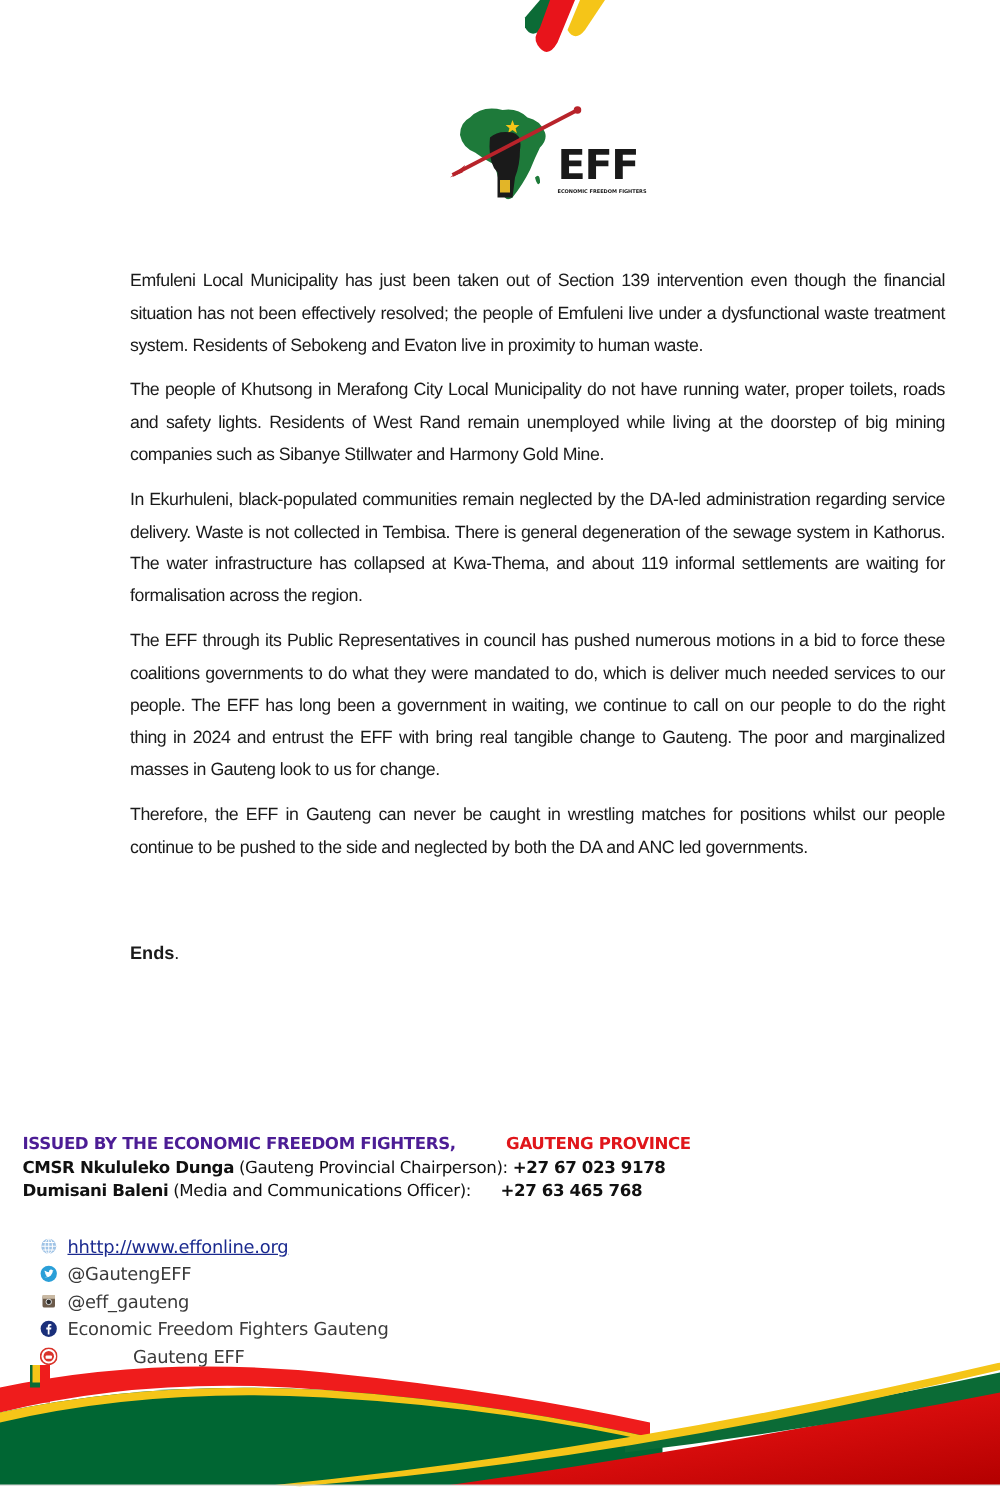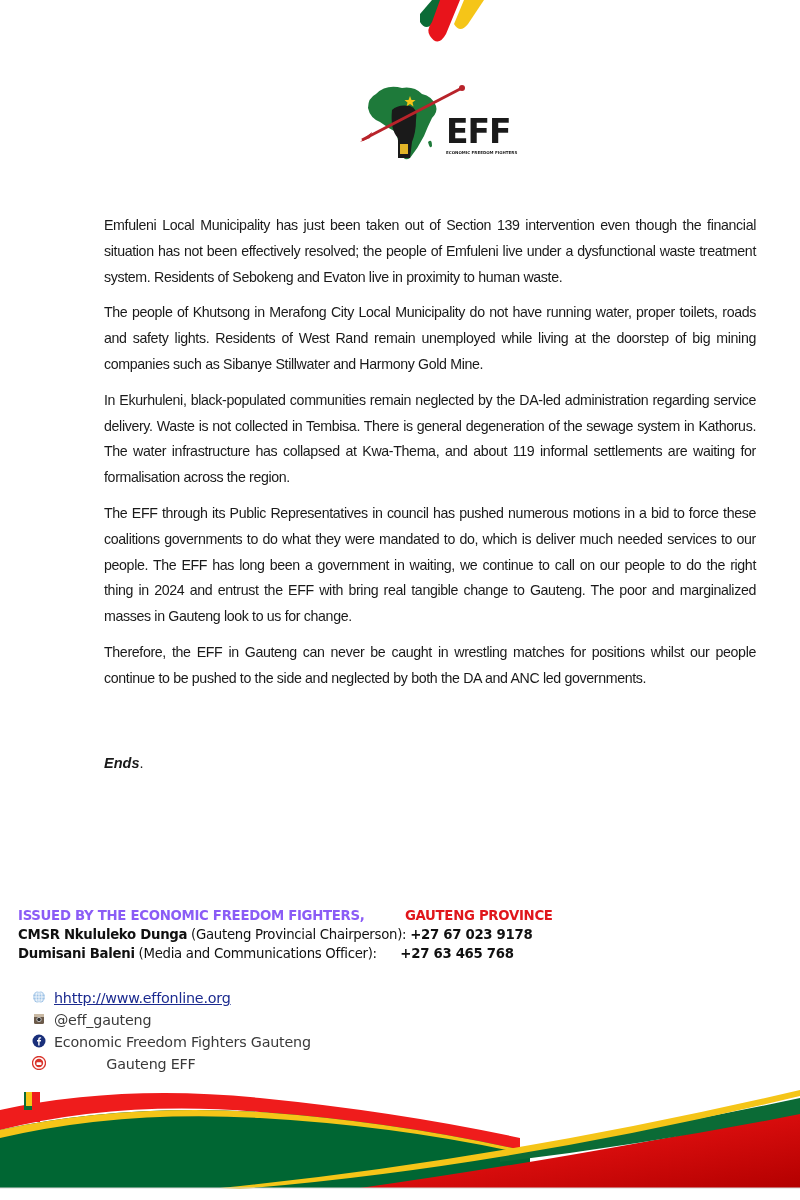--- a/index.html
+++ b/index.html
@@ -4,24 +4,24 @@
   <style>
     html, body { margin: 0; padding: 0; background: #ffffff; }
     body { width: 800px; height: 1200px; position: relative; overflow: hidden;
            font-family: "DejaVu Sans", sans-serif; color: #1a1a1a; }
     .top-deco { position: absolute; left: 412px; top: 0; width: 80px; height: 50px; }
     .logo { position: absolute; left: 358px; top: 82px; width: 150px; height: 82px; }
     .body-text { position: absolute; left: 104px; top: 213px; width: 652px; }
     .para { margin: 0 0 10px 0; font-size: 14.2px; line-height: 25.8px; text-align: justify;
             letter-spacing: -0.35px; font-family: "Liberation Sans", sans-serif; }
     .ends { position: absolute; left: 104px; top: 755px; font-size: 14.5px; font-family: "Liberation Sans", sans-serif; }
-    .ends b { font-weight: bold; font-style: italic; }
+    .ends b { font-weight: bold; }
     .issued { position: absolute; left: 18px; top: 906px; width: 560px;
               font-family: "DejaVu Sans", sans-serif; font-size: 13.3px; line-height: 19px; font-weight: bold; letter-spacing: -0.3px; }
-    .issued .green { color: #8b5cf6; }
+    .issued .green { color: #4c1d95; }
     .issued .red { color: #e0161b; margin-left: 36px; }
     .contact-line { font-weight: normal; color: #111; white-space: pre; }
     .contact-line b { font-weight: bold; text-align: center; }
     .social { position: absolute; left: 32px; top: 990px; font-family: "DejaVu Sans", sans-serif;
               font-size: 14.3px; color: #3a3a3a; letter-spacing: -0.2px; }
     .social-row { display: flex; height: 22px; }
     .social-row .ico { width: 14px; height: 14px; margin-right: 8px; display: inline-flex;
                        align-items: center; justify-content: center; flex: 0 0 14px; }
     .link { color: #1b2a8f; text-decoration: underline; }
     .wave { position: absolute; left: 0; top: 1090px; width: 800px; height: 110px; }
@@ -77,20 +77,29 @@
           <circle cx="7" cy="7" r="6" fill="#9fc3e6"></circle>
           <path d="M1 7 H13 M7 1 V13 M2.5 4 H11.5 M2.5 10 H11.5" stroke="#fff" stroke-width="0.8"></path>
           <ellipse cx="7" cy="7" rx="3" ry="6" fill="none" stroke="#fff" stroke-width="0.8"></ellipse>
         </svg>
     </span>
     <span class="link">hhttp://www.effonline.org</span>
   </div>
   <div class="social-row">
     <span class="ico">
       <svg width="14" height="14" viewBox="0 0 14 14">
+          <circle cx="7" cy="7" r="6.5" fill="#2a9fd8"></circle>
+          <path d="M3.5 9.5 Q6 10.5 8.5 8.5 Q10.5 6.5 10.2 4.6 L11 4 L10 4.1 Q9.2 3.2 8 3.8 Q7 4.5 7.3 5.8 Q5.2 5.7 3.8 4.3 Q3.3 5.8 4.6 6.6 L4 6.5 Q4.2 7.6 5.3 8 L4.7 8.1 Q5.1 8.9 6.1 9 Q5 9.8 3.5 9.5 Z" fill="#fff"></path>
+        </svg>
+    </span>
+    <span>@GautengEFF</span>
+  </div>
+  <div class="social-row">
+    <span class="ico">
+      <svg width="14" height="14" viewBox="0 0 14 14">
           <rect x="2" y="2" width="10" height="10" rx="1.5" fill="#6b5a4a"></rect>
           <rect x="2" y="2" width="10" height="3" fill="#c9b9a3"></rect>
           <circle cx="7" cy="7.5" r="2.2" fill="#2e2e2e" stroke="#ddd" stroke-width="0.8"></circle>
         </svg>
     </span>
     <span>@eff_gauteng</span>
   </div>
   <div class="social-row">
     <span class="ico">
       <svg width="14" height="14" viewBox="0 0 14 14">

